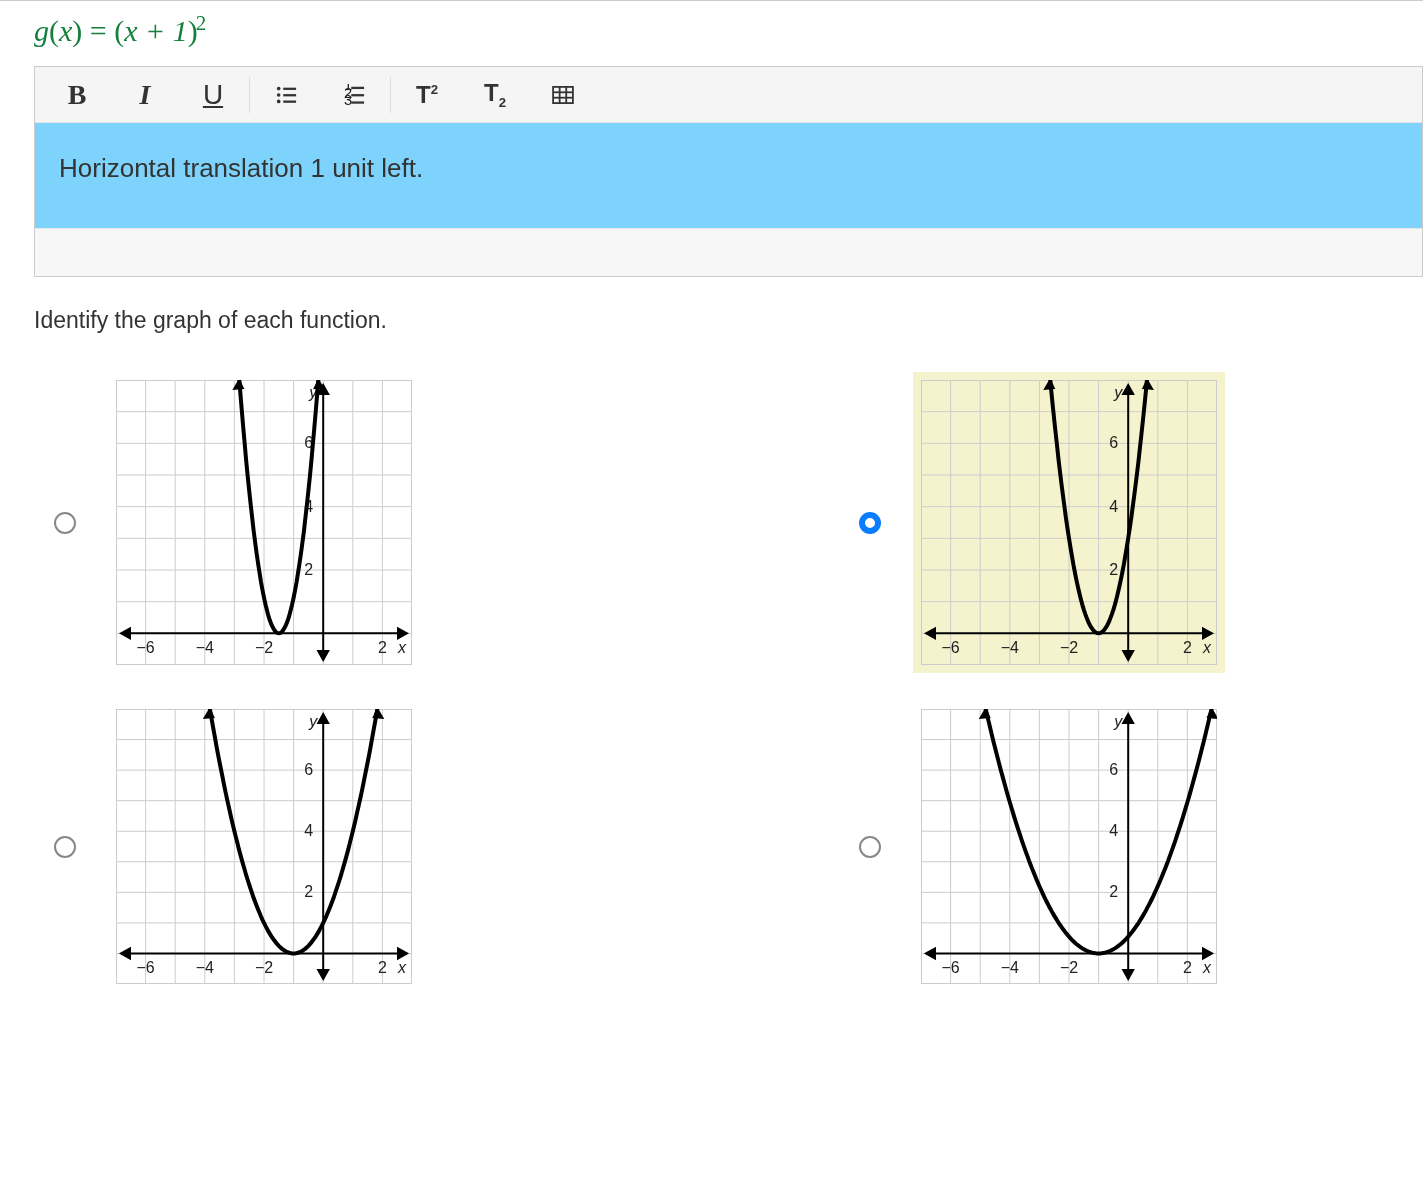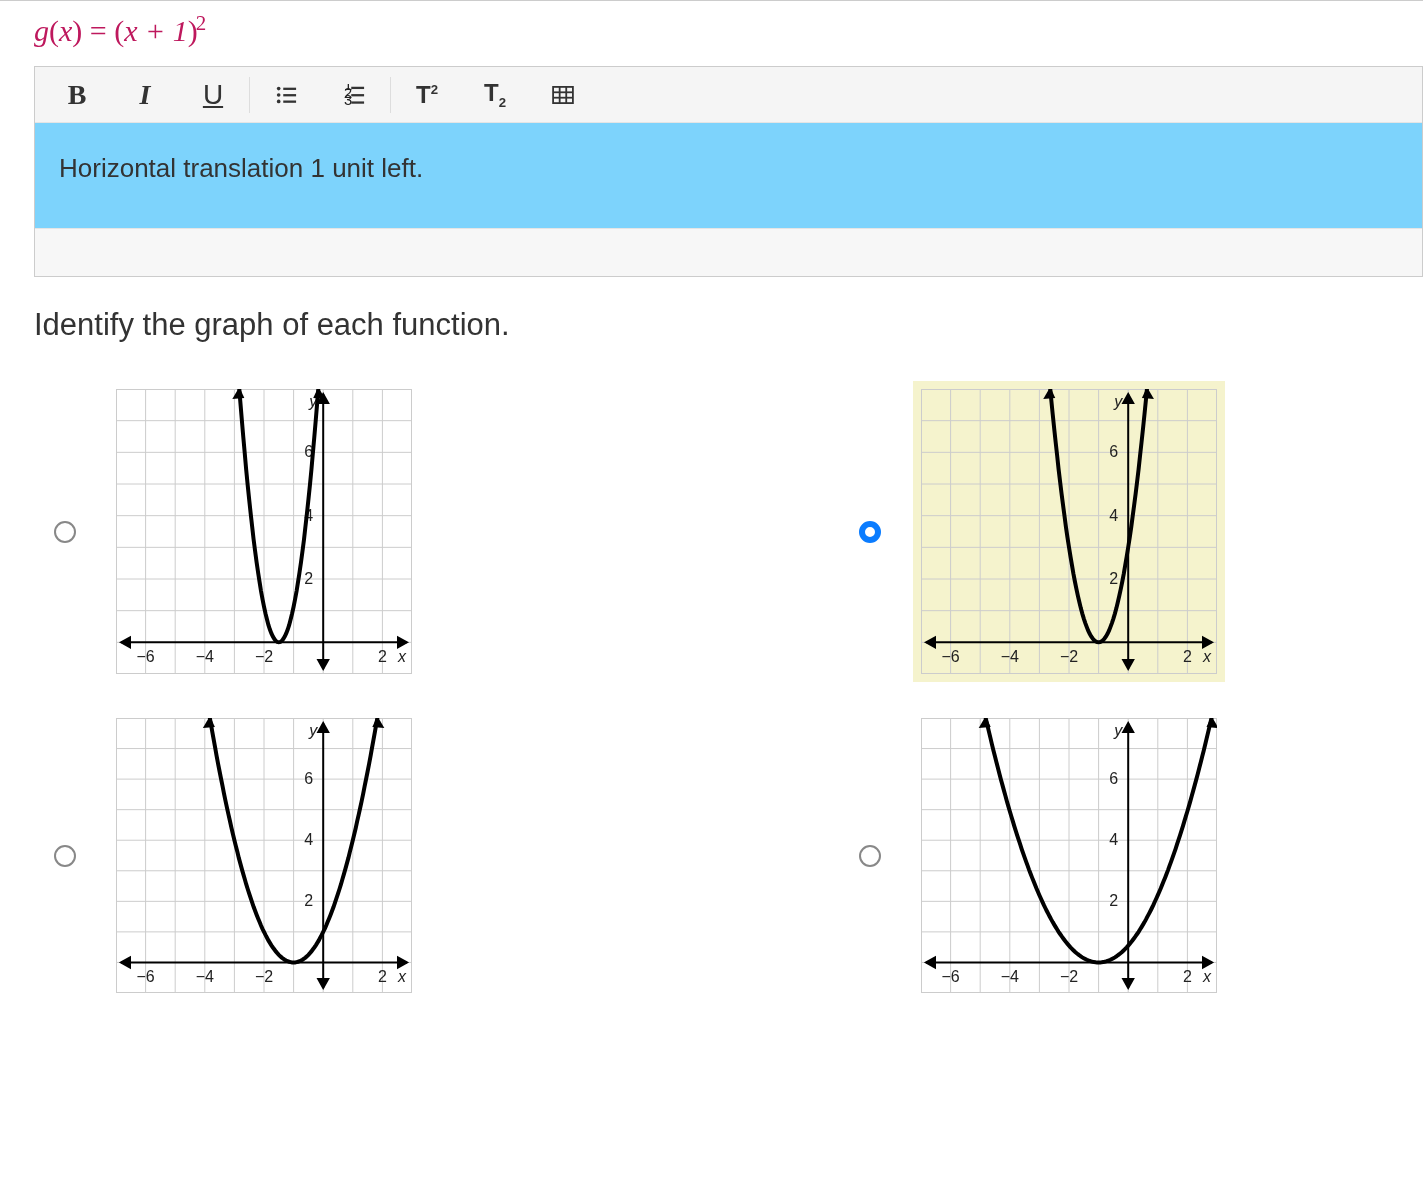--- a/index.html
+++ b/index.html
@@ -9,21 +9,21 @@
       color: #333;
       padding: 0;
       border-top: 1px solid #ccc;
     }
     .container {
       padding: 10px 0 0 34px;
     }
     .formula {
       font-family: "Times New Roman", Times, serif;
       font-size: 30px;
-      color: #be185d;
+      color: #15803d;
       margin-bottom: 18px;
       font-style: italic;
     }
     .formula .func-g { font-style: italic; }
     .formula .paren { font-style: normal; }
     .formula .sup { font-size: 0.7em; vertical-align: super; font-style: normal; position: relative; left: -2px; }
     .editor {
       border: 1px solid #ccc;
       margin-bottom: 30px;
       margin-right: 0;
@@ -66,21 +66,21 @@
       color: #333;
       min-height: 90px;
       background: #7dd3fc;
     }
     .editor-footer {
       height: 48px;
       background: #f7f7f7;
       border-top: 1px solid #e5e5e5;
     }
     .question-text {
-      font-size: 31px;
+      font-size: 23px;
       color: #333;
       margin-bottom: 38px;
     }
     .options-grid {
       display: grid;
       grid-template-columns: 1fr 1fr;
       column-gap: 240px;
       row-gap: 28px;
       padding-left: 20px;
     }

